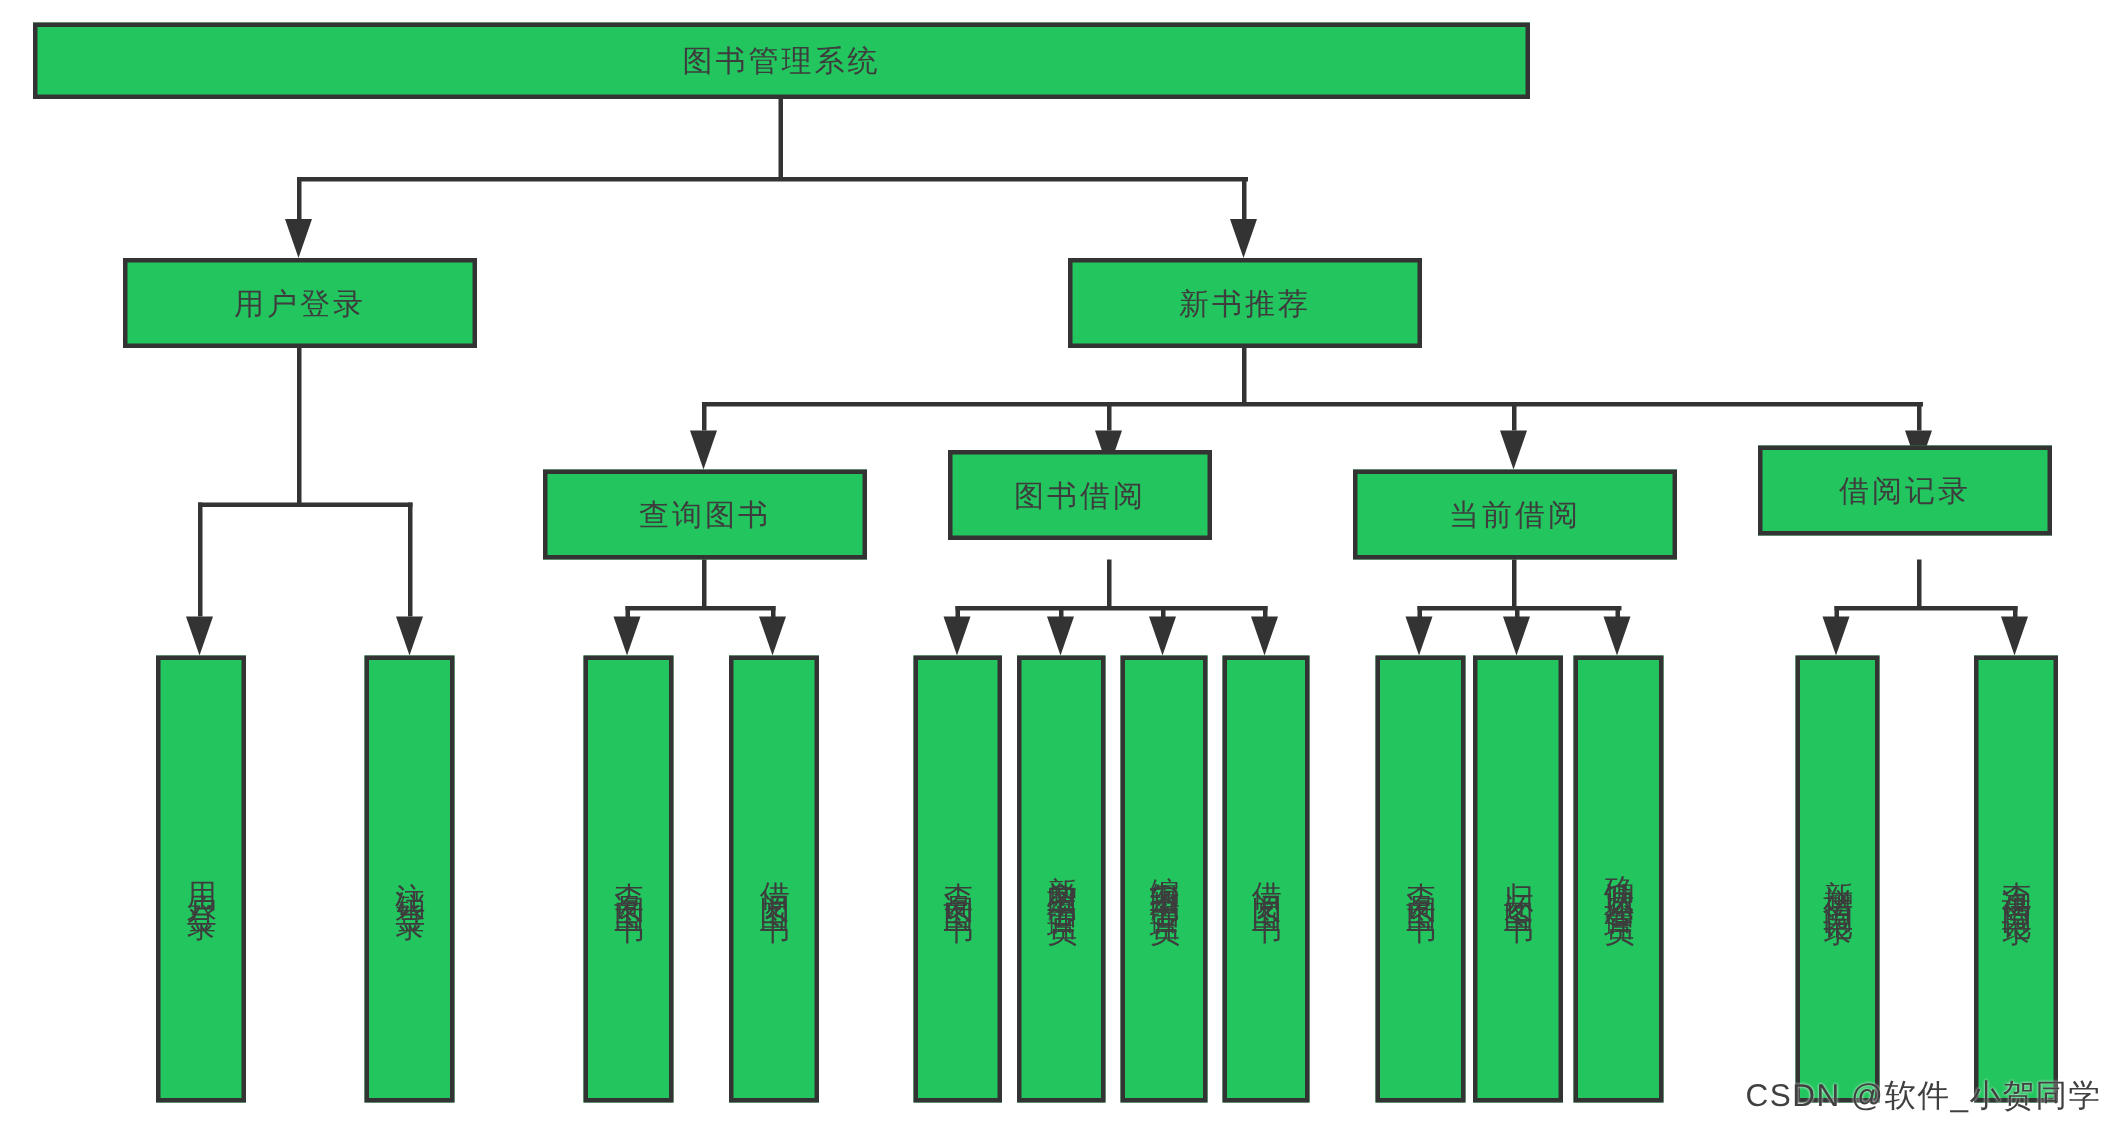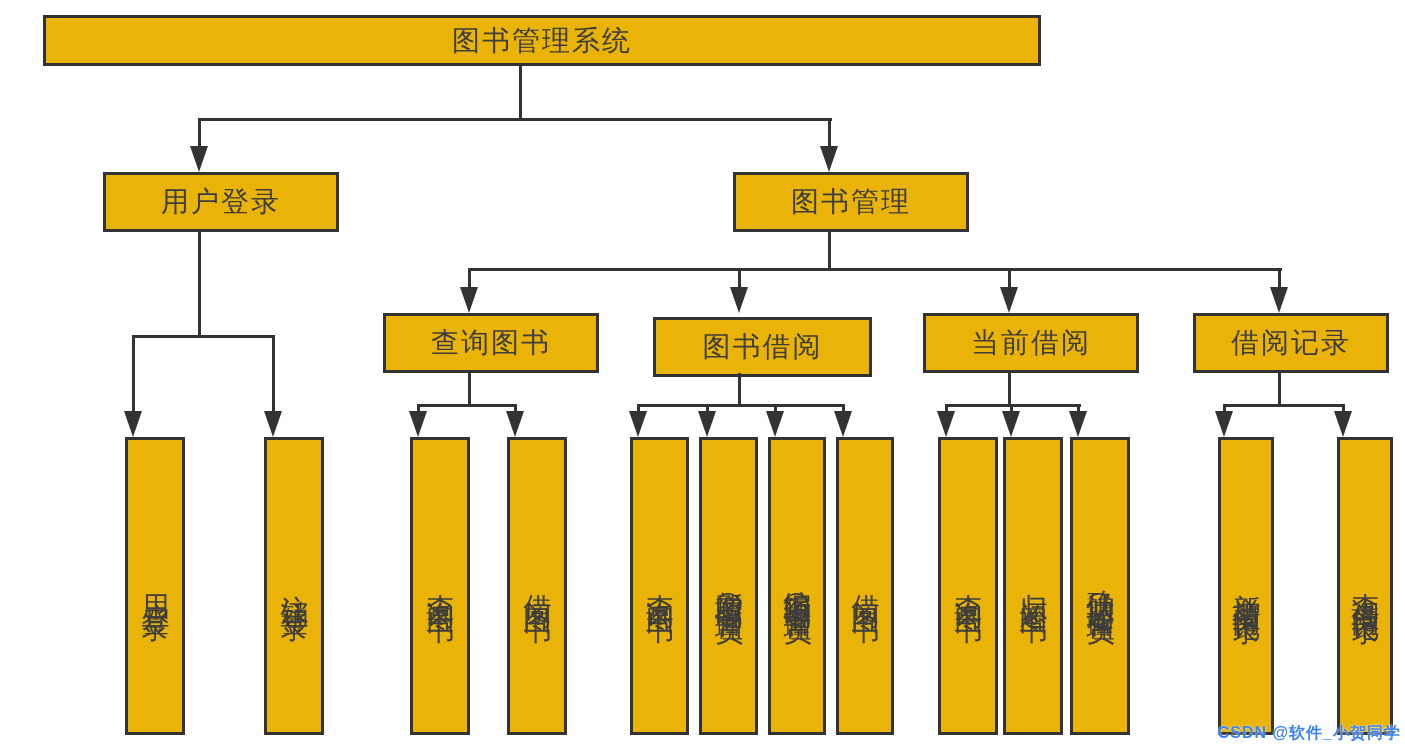--- a/index.html
+++ b/index.html
@@ -1,68 +1,68 @@
 <!DOCTYPE html>
 <html><head>
 <meta charset="utf-8">
 <style>
   html,body{margin:0;padding:0;background:#ffffff;}
   body{width:1405px;height:747px;position:relative;overflow:hidden;
        font-family:"Liberation Sans","DejaVu Sans",sans-serif;}
   .stage{position:absolute;inset:0;}
-  .box{position:absolute;box-sizing:border-box;border:3px solid #333333;background:#eab308;
-       display:flex;align-items:center;justify-content:center;color:#3d3d3d;font-size:28px;margin-left:21px;}
+  .box{position:absolute;box-sizing:border-box;border:3px solid #333333;background:#22c55e;
+       display:flex;align-items:center;justify-content:center;color:#3d3d3d;font-size:20px;}
   .hbox{letter-spacing:2px;}
   .vbox{writing-mode:vertical-rl;text-orientation:mixed;letter-spacing:7px;line-height:1;}
   .vline{position:absolute;width:3px;background:#333333;}
   .hline{position:absolute;height:3px;background:#333333;}
   .arrow{position:absolute;width:0;height:0;border-left:9px solid transparent;
          border-right:9px solid transparent;border-top:26px solid #333333;}
-  .watermark{position:absolute;right:4px;bottom:3px;font-size:16px;letter-spacing:1px;
-             color:#3b82f6;text-shadow:0 0 2px #ffffff;z-index:5;font-weight:bold;}
+  .watermark{position:absolute;right:4px;bottom:3px;font-size:21px;letter-spacing:1px;
+             color:#404040;text-shadow:0 0 2px #ffffff;z-index:5;}
 </style>
 </head>
 <body>
 
 <div class="stage">
 
   <div class="box hbox" style="left:22px;top:15px;width:998px;height:51px;">图书管理系统</div>
 
   <div class="vline" style="left:519px;top:66px;height:52px;"></div>
   <div class="hline" style="left:198px;top:118px;width:634px;"></div>
   <div class="vline" style="left:198px;top:118px;height:28px;"></div>
   <div class="arrow" style="left:190px;top:146px;"></div>
   <div class="vline" style="left:828px;top:118px;height:28px;"></div>
   <div class="arrow" style="left:820px;top:146px;"></div>
 
   <div class="box hbox" style="left:82px;top:172px;width:236px;height:60px;">用户登录</div>
-  <div class="box hbox" style="left:712px;top:172px;width:236px;height:60px;">图书管理</div>
+  <div class="box hbox" style="left:712px;top:172px;width:236px;height:60px;">新书推荐</div>
 
   <div class="vline" style="left:198px;top:232px;height:105px;"></div>
   <div class="hline" style="left:132px;top:335px;width:143px;"></div>
   <div class="vline" style="left:132px;top:335px;height:76px;"></div>
   <div class="arrow" style="left:124px;top:411px;"></div>
   <div class="vline" style="left:272px;top:335px;height:76px;"></div>
   <div class="arrow" style="left:264px;top:411px;"></div>
 
   <div class="vline" style="left:828px;top:232px;height:38px;"></div>
   <div class="hline" style="left:468px;top:268px;width:814px;"></div>
   <div class="vline" style="left:468px;top:268px;height:19px;"></div>
   <div class="arrow" style="left:460px;top:287px;"></div>
   <div class="vline" style="left:738px;top:268px;height:19px;"></div>
   <div class="arrow" style="left:730px;top:287px;"></div>
   <div class="vline" style="left:1008px;top:268px;height:19px;"></div>
   <div class="arrow" style="left:1000px;top:287px;"></div>
   <div class="vline" style="left:1278px;top:268px;height:19px;"></div>
   <div class="arrow" style="left:1270px;top:287px;"></div>
 
   <div class="box hbox" style="left:362px;top:313px;width:216px;height:60px;">查询图书</div>
-  <div class="box hbox" style="left:632px;top:317px;width:219px;height:60px;">图书借阅</div>
+  <div class="box hbox" style="left:632px;top:300px;width:176px;height:60px;">图书借阅</div>
   <div class="box hbox" style="left:902px;top:313px;width:216px;height:60px;text-align:right;">当前借阅</div>
-  <div class="box hbox" style="left:1172px;top:313px;width:196px;height:60px;">借阅记录</div>
+  <div class="box hbox" style="left:1172px;top:297px;width:196px;height:60px;">借阅记录</div>
 
   <div class="vline" style="left:468px;top:373px;height:33px;"></div>
   <div class="hline" style="left:417px;top:404px;width:100px;"></div>
   <div class="vline" style="left:417px;top:404px;height:9px;"></div>
   <div class="arrow" style="left:409px;top:411px;"></div>
   <div class="vline" style="left:514px;top:404px;height:9px;"></div>
   <div class="arrow" style="left:506px;top:411px;"></div>
 
   <div class="vline" style="left:738px;top:373px;height:33px;"></div>
   <div class="hline" style="left:637px;top:404px;width:208px;"></div>

